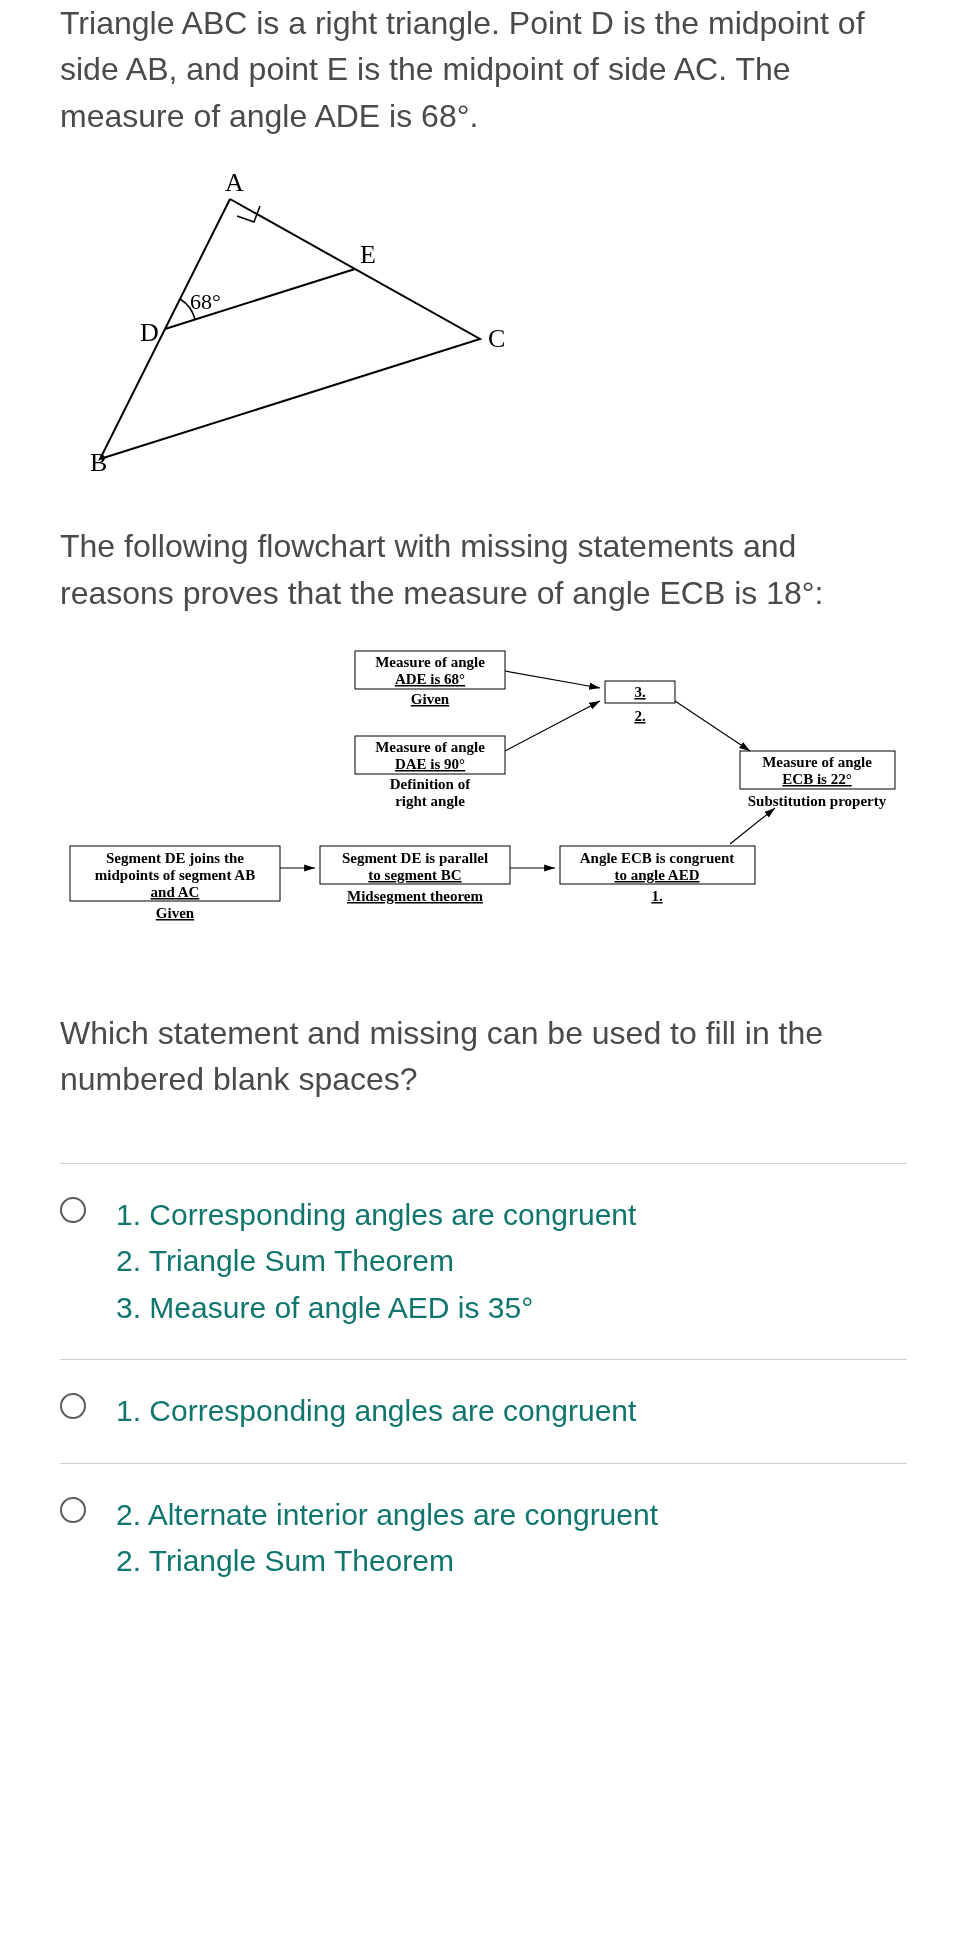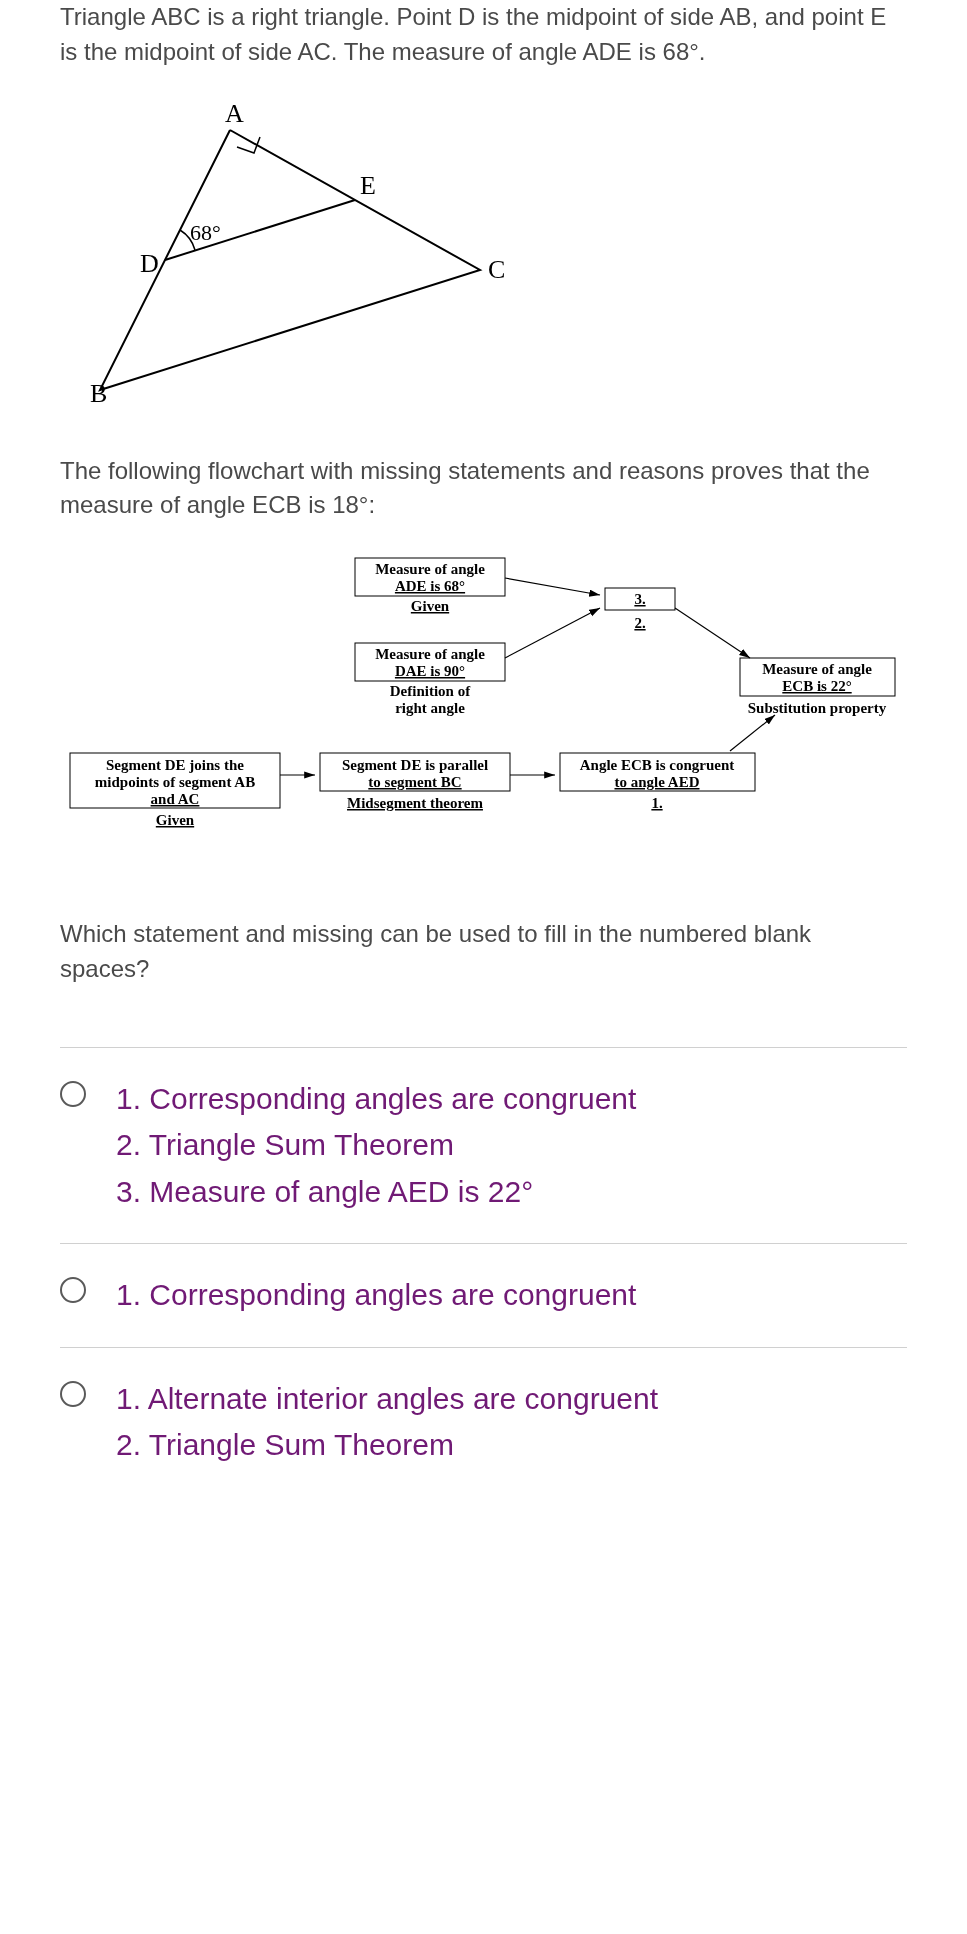--- a/index.html
+++ b/index.html
@@ -5,21 +5,21 @@
   * { box-sizing: border-box; margin: 0; padding: 0; }
   body {
     font-family: -apple-system, BlinkMacSystemFont, "Segoe UI", Arial, sans-serif;
     background: #ffffff;
     color: #3a3a3a;
     width: 967px;
     padding: 0 60px 20px 60px;
     font-weight: 300;
   }
   .question-text {
-    font-size: 24px;
+    font-size: 32px;
     line-height: 1.45;
     color: #4a4a4a;
     font-weight: 400;
     margin-bottom: 30px;
   }
   .triangle-fig {
     margin: 30px 0 40px 0;
   }
   .flowchart-fig {
     margin: 30px 0 40px 0;
@@ -41,21 +41,21 @@
     border: 2.5px solid #5a5a5a;
     border-radius: 50%;
     flex: 0 0 26px;
     margin-top: 5px;
     margin-right: 30px;
     cursor: pointer;
   }
   .option-lines {
     font-size: 30px;
     line-height: 1.55;
-    color: #701a75;
+    color: #0f766e;
     font-weight: 400;
   }
   .flow-box {
     stroke: #000;
     stroke-width: 1;
     fill: #fff;
   }
   .flow-text {
     font-family: "Times New Roman", serif;
     fill: #000;
@@ -153,32 +153,32 @@
 
 <div class="question-text">Which statement and missing can be used to fill in the numbered blank spaces?</div>
 
 <div class="options-wrap">
 
   <div class="option-row">
     <div class="radio"></div>
     <div class="option-lines">
       <div>1.  Corresponding angles are congruent</div>
       <div>2.  Triangle Sum Theorem</div>
-      <div>3.  Measure of angle AED is 22°</div>
+      <div>3.  Measure of angle AED is 35°</div>
     </div>
   </div>
 
   <div class="option-row">
     <div class="radio"></div>
     <div class="option-lines">
       <div>1.  Corresponding angles are congruent</div>
     </div>
   </div>
 
   <div class="option-row" style="border-bottom:none;">
     <div class="radio"></div>
     <div class="option-lines">
-      <div>1.  Alternate interior angles are congruent</div>
+      <div>2.  Alternate interior angles are congruent</div>
       <div>2.  Triangle Sum Theorem</div>
     </div>
   </div>
 
 </div>
 
 </body></html>

